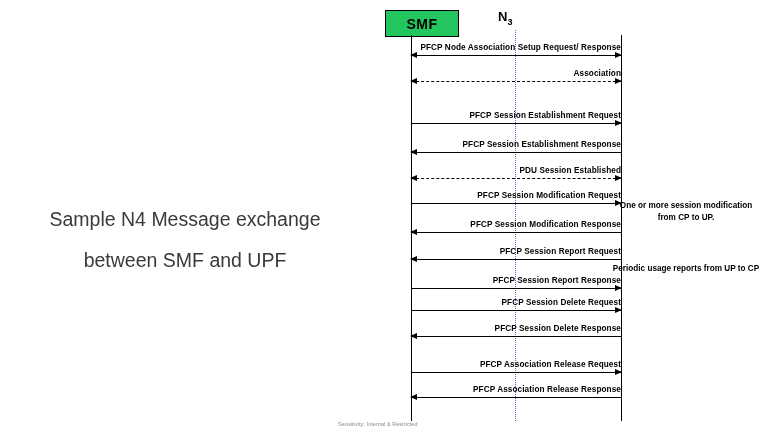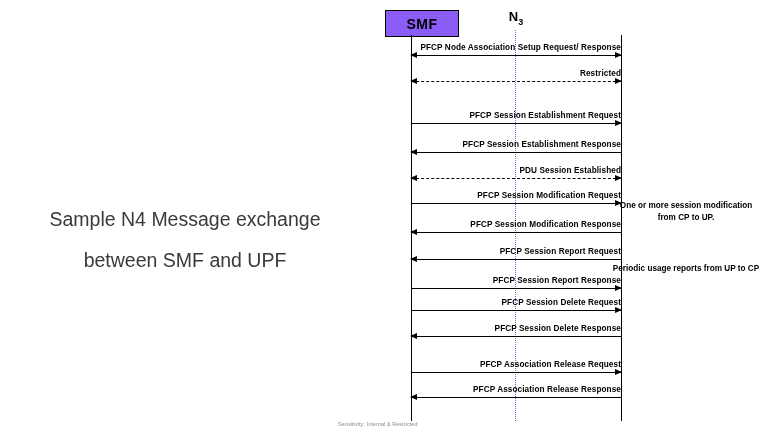--- a/index.html
+++ b/index.html
@@ -13,31 +13,31 @@
   
   .caption{
     position:absolute;left:20px;top:193px;width:330px;
     text-align:center;color:#3a3a3a;
     font-size:19.5px;line-height:30px;font-weight:400;
   }
   .caption div{white-space:nowrap;margin-top:11px;}
 
   
   .actor{
-    position:absolute;border:1.3px solid #000;background:#8b5cf6;
+    position:absolute;border:1.3px solid #000;background:#22c55e;
     height:25px;width:72px;
     display:flex;align-items:center;justify-content:center;
     font-size:14px;font-weight:700;color:#000;letter-spacing:.4px;
   }
   #actor-smf{left:385px;top:10px;}
   #actor-upf{left:575px;top:10px;}
 
   
   .n3-label{
-    position:absolute;left:498px;top:9px;width:36px;text-align:center;
+    position:absolute;left:498px;top:9px;width:36px;
     font-size:13px;font-weight:700;color:#000;
   }
   .n3-label sub{font-size:9px;font-weight:700;}
 
   
   .lifeline{
     position:absolute;width:0;border-left:1.3px solid #000;
     top:35px;height:386px;
   }
   #lifeline-smf{left:410.5px;}
@@ -107,21 +107,21 @@
   <div id="lifeline-n3"></div>
 
   <div id="messages">
       <div class="msg" style="top: 55px;">
         <div class="lbl">PFCP Node Association Setup Request/ Response</div>
         <div class="line"></div>
         <div class="head right"></div>
         <div class="head left"></div>
       </div>
       <div class="msg dashed" style="top: 81px;">
-        <div class="lbl">Restricted</div>
+        <div class="lbl">Association</div>
         <div class="line"></div>
         <div class="head right"></div>
         <div class="head left"></div>
       </div>
       <div class="msg" style="top: 123px;">
         <div class="lbl">PFCP Session Establishment Request</div>
         <div class="line"></div>
         <div class="head right"></div>
       </div>
       <div class="msg" style="top: 152px;">

